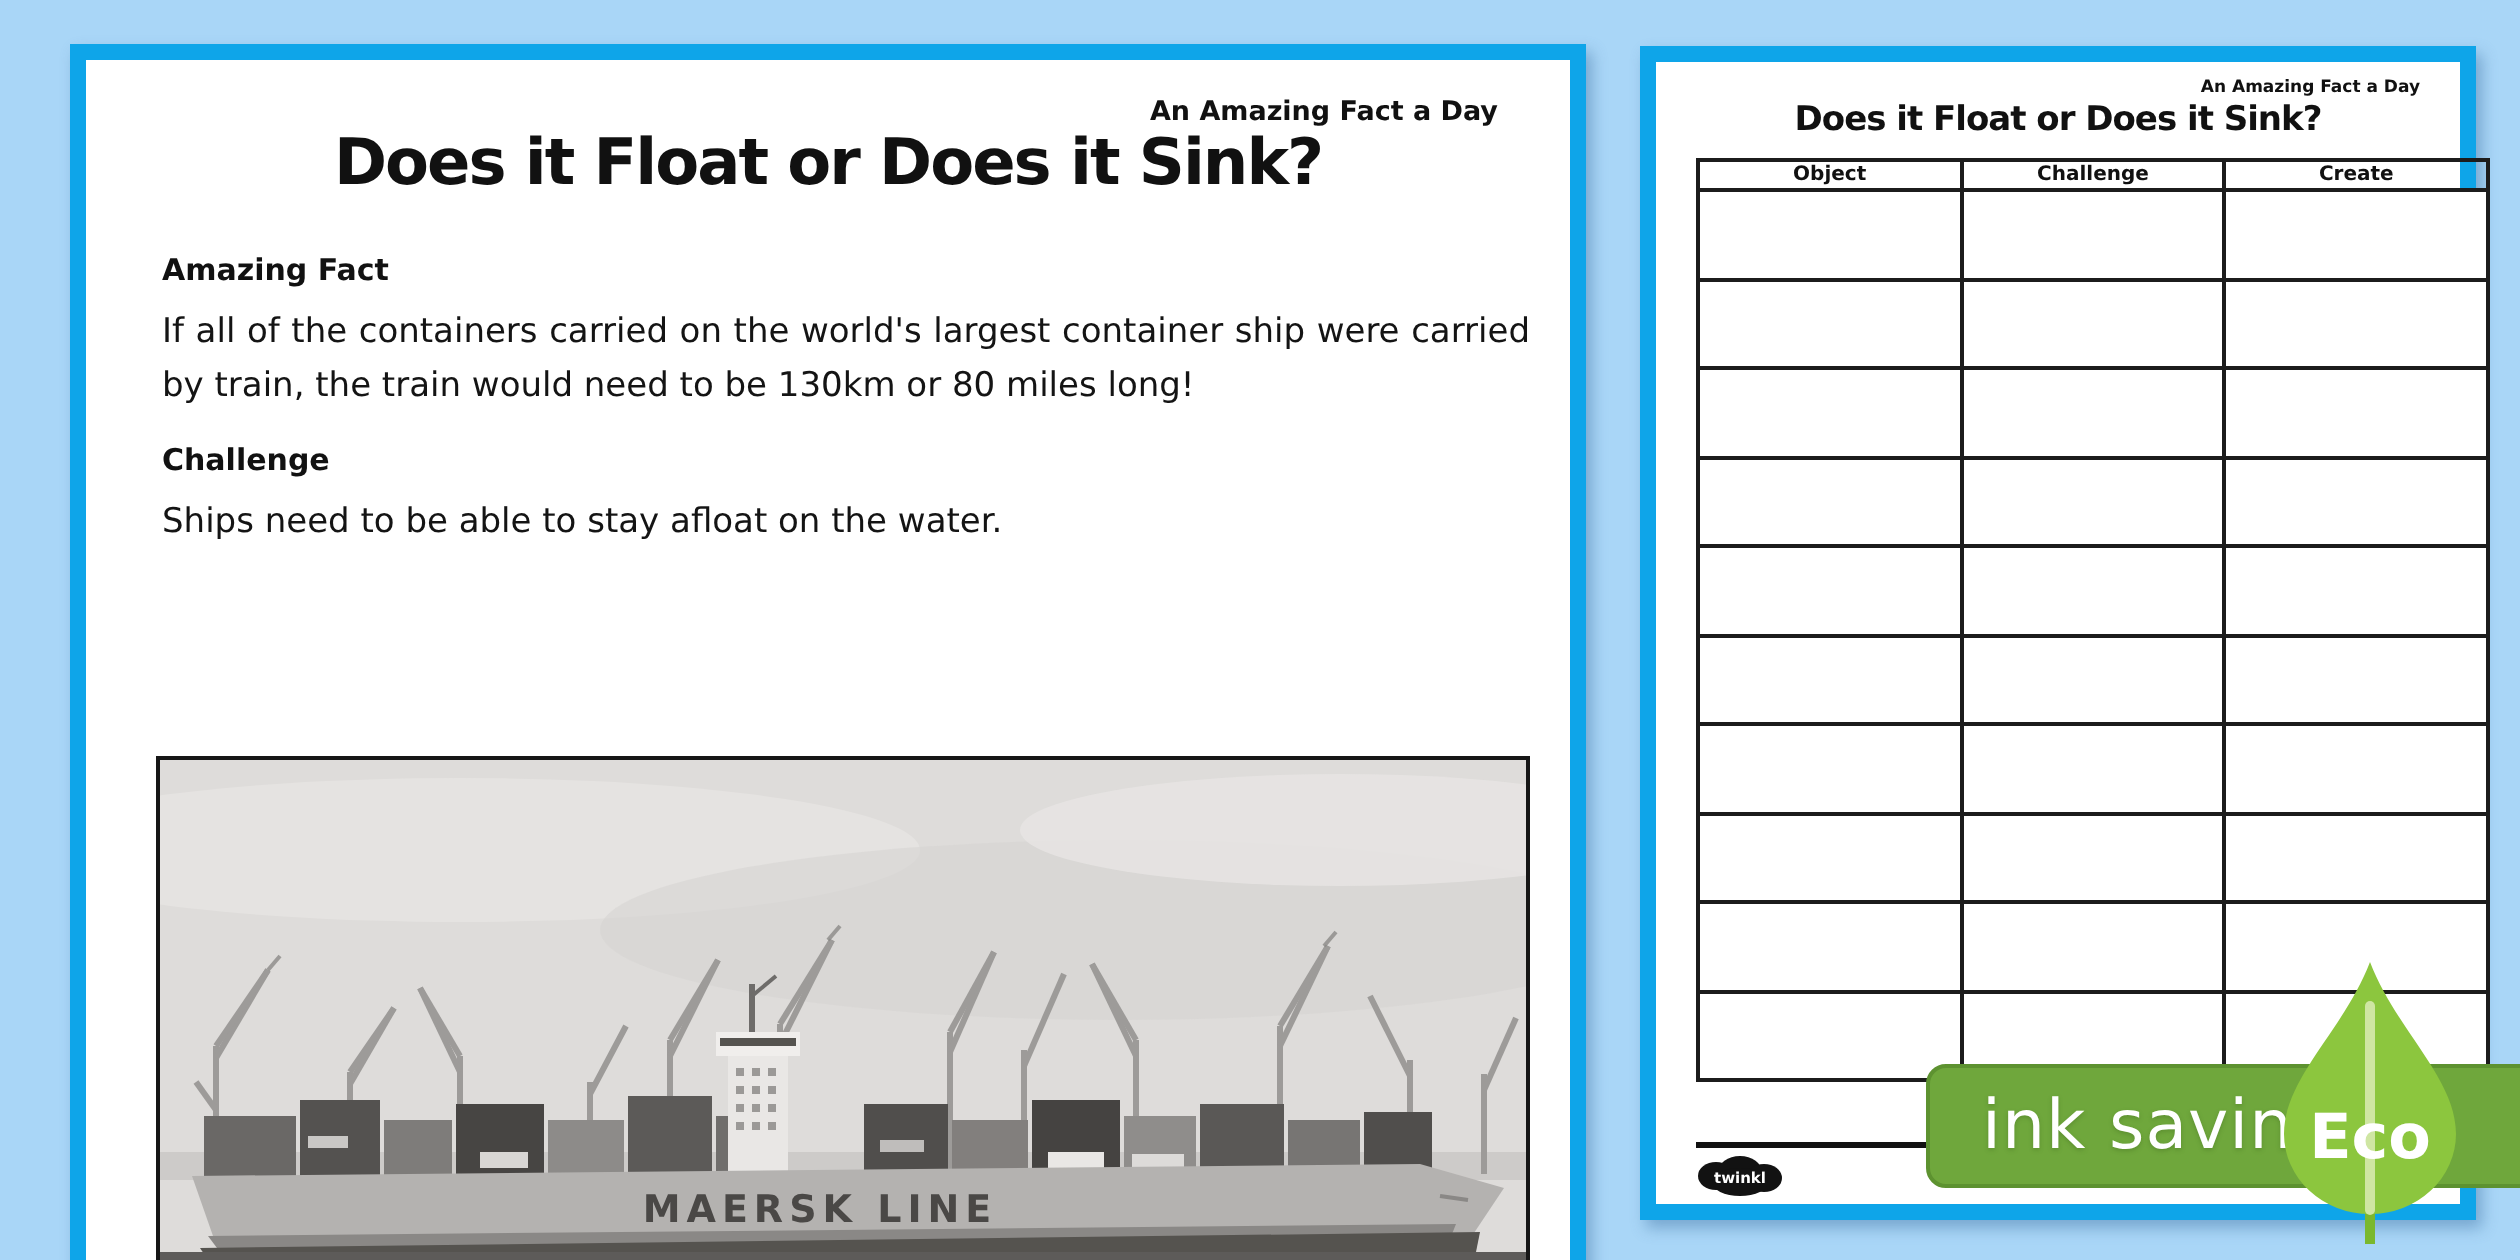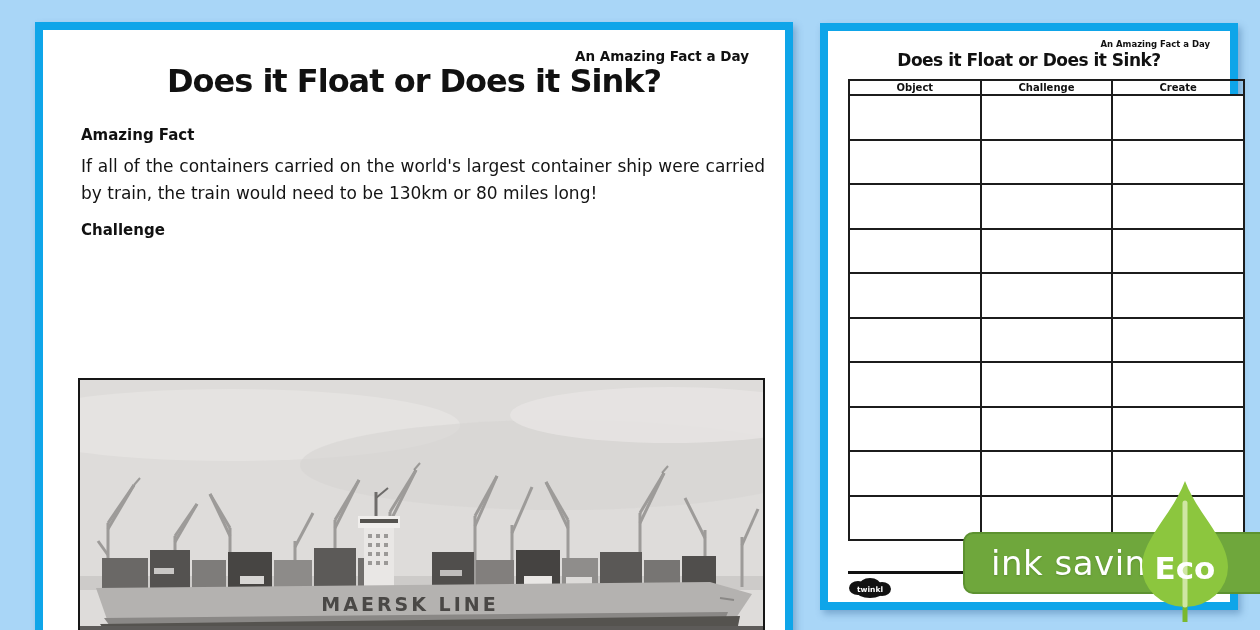--- a/index.html
+++ b/index.html
@@ -78,20 +78,21 @@
 <body style="background: rgb(169, 214, 247);">
 
 <div class="page page1">
   <div class="corner-label">An Amazing Fact a Day</div>
   <div class="main-title">Does it Float or Does it Sink?</div>
 
   <div class="sec-heading h-fact">Amazing Fact</div>
   <div class="body-text justified p-fact">If all of the containers carried on the world's largest container ship were carried by train, the train would need to be 130km or 80 miles long!</div>
 
   <div class="sec-heading h-chal">Challenge</div>
+  <div class="body-text p-chal">Ships need to be able to stay afloat on the water.</div>
 
   <div class="photo-frame">
     <svg width="683" height="286" viewBox="0 0 683 286" xmlns="http://www.w3.org/2000/svg">
 
       <rect x="0" y="0" width="683" height="286" fill="#dedcda"></rect>
       <ellipse cx="150" cy="45" rx="230" ry="36" fill="#e5e3e1"></ellipse>
       <ellipse cx="480" cy="85" rx="260" ry="45" fill="#d6d4d2" opacity="0.55"></ellipse>
       <ellipse cx="590" cy="35" rx="160" ry="28" fill="#e7e5e3" opacity="0.8"></ellipse>
 
       <rect x="0" y="196" width="683" height="14" fill="#b7b5b3" opacity="0.45"></rect>

